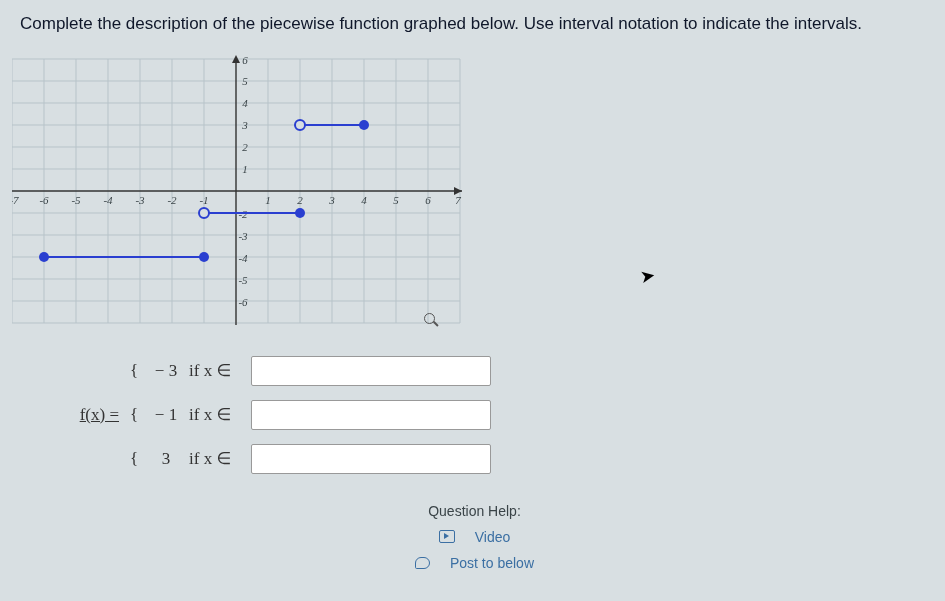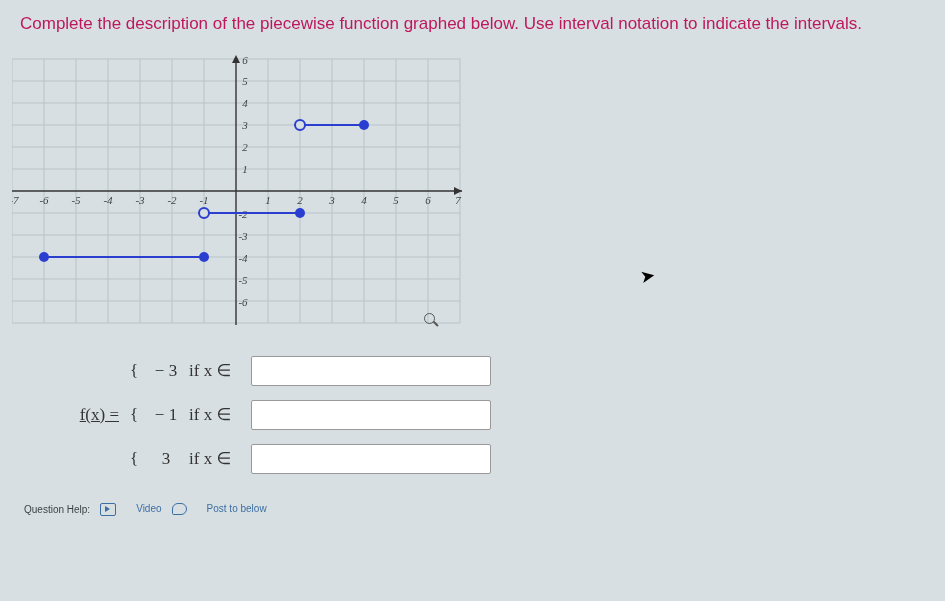--- a/index.html
+++ b/index.html
@@ -7,21 +7,21 @@
       font-family: -apple-system, BlinkMacSystemFont, "Segoe UI", Arial, sans-serif;
       background: #d8dfe2;
       width: 945px;
       height: 601px;
       padding: 12px 20px;
       color: #333;
       position: relative;
     }
     .question-text {
       font-size: 17px;
-      color: #be185d;
+      color: #0f172a;
       line-height: 1.45;
       margin-bottom: 14px;
     }
     .graph {
       width: 450px;
       height: 280px;
       position: relative;
       margin-left: -8px;
     }
     .graph svg { display: block; }
@@ -59,30 +59,32 @@
       height: 30px;
       border: 1px solid #999;
       background: #fff;
       padding: 4px 8px;
       font-size: 14px;
       border-radius: 2px;
     }
     .help-row {
       margin-top: 22px;
       margin-left: 4px;
-      font-size: 10px;
+      font-size: 14px;
       color: #3a4448;
       display: flex;
       align-items: center;
       gap: 10px;
+      flex-direction: column;
     }
     .help-link {
       color: #3b6fa3;
       cursor: pointer;
       display: inline-flex;
+      align-items: center;
       gap: 20px;
     }
     .video-icon {
       display: inline-block;
       width: 16px;
       height: 13px;
       border: 1px solid #3b6fa3;
       border-radius: 2px;
       position: relative;
     }

